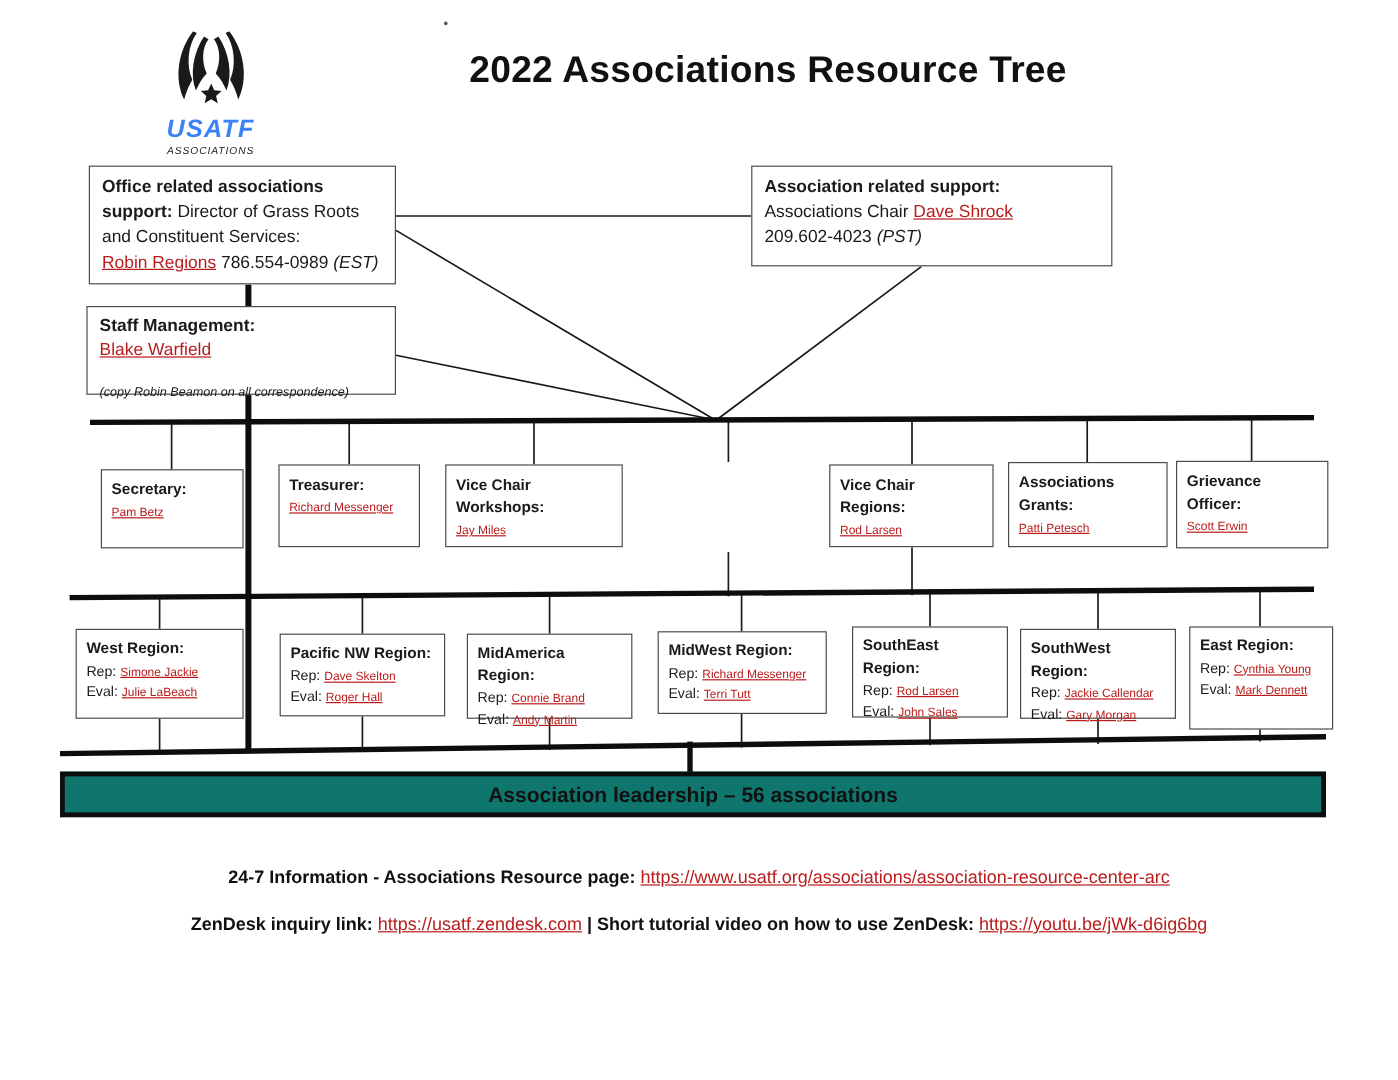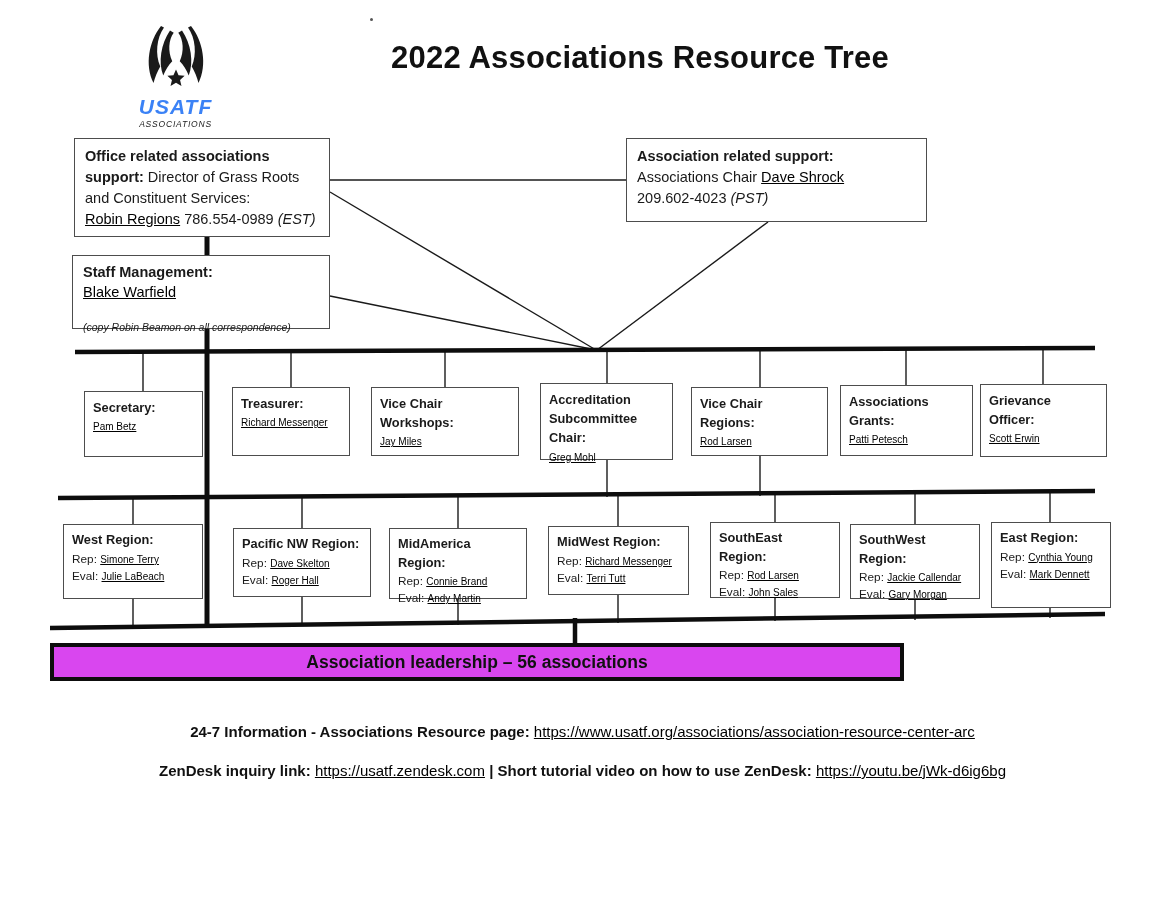--- a/index.html
+++ b/index.html
@@ -8,35 +8,35 @@
     font-family:"Liberation Sans",sans-serif;color:#1a1a1a;
   }
   .lines{position:absolute;left:0;top:0;z-index:1;}
   .box{position:absolute;background:#fff;border:1.5px solid #4d4d4d;z-index:2;box-sizing:border-box;}
   .topbox{padding:7px 10px;font-size:14.5px;line-height:1.45;}
   .topbox .b{font-weight:bold;}
   .obox{padding:6px 8px;font-size:12.5px;line-height:1.5;}
   .obox .t{font-weight:bold;font-size:12.8px;}
   .rbox{padding:6px 8px;font-size:11.8px;line-height:1.45;}
   .rbox .t{font-weight:bold;font-size:12.8px;margin-bottom:1px;}
-  a.lnk,.lnk{color:#000000;text-decoration:underline;cursor:pointer;}
+  a.lnk,.lnk{color:#b91c1c;text-decoration:underline;cursor:pointer;}
   .obox .lnk,.rbox .lnk{font-size:10px;}
   .it{font-style:italic;}
   .title{
     position:absolute;left:230px;top:40px;width:820px;text-align:center;
     font-size:31px;font-weight:bold;color:#111;letter-spacing:0.2px;
   }
   .dot{position:absolute;left:370px;top:18px;width:3px;height:3px;background:#555;border-radius:50%;}
   .logo{position:absolute;left:128px;top:26px;width:95px;text-align:center;z-index:2;}
   .logo .brand{font-size:21px;font-weight:bold;font-style:italic;letter-spacing:1px;color:#3b82f6;line-height:1;}
   .logo .sub{font-size:8.5px;font-style:italic;letter-spacing:0.8px;color:#1a1a1a;margin-top:2px;}
   .staffnote{font-size:10.5px;font-style:italic;line-height:1.3;margin-top:20px;}
   .leadbar{
-    position:absolute;left:50px;top:643px;width:854px;height:38px;box-sizing:border-box;
-    border:4px solid #0d0d0d;background:#d946ef;z-index:2;
+    position:absolute;left:50px;top:643px;width:1055px;height:38px;box-sizing:border-box;
+    border:4px solid #0d0d0d;background:#0f766e;z-index:2;
     display:flex;align-items:center;justify-content:center;
     font-size:17.5px;font-weight:bold;color:#111;
   }
   .footer-line{position:absolute;left:0;width:1165px;text-align:center;font-size:15px;color:#111;z-index:2;}
   .footer-line .b{font-weight:bold;}
   .rrow{white-space:nowrap;}
 </style>
 </head>
 <body>
 
@@ -140,40 +140,36 @@
     <a class="lnk">Pam Betz</a>
   </div>
   <div class="box obox" style="left:232px;top:387px;width:118px;height:69px;">
     <div class="t">Treasurer:</div>
     <a class="lnk">Richard Messenger</a>
   </div>
   <div class="box obox" style="left:371px;top:387px;width:148px;height:69px;">
     <div class="t">Vice Chair Workshops:</div>
     <a class="lnk">Jay Miles</a>
   </div>
-  <div class="box obox" style="left:540px;top:383px;width:133px;height:77px;">
-    <div class="t">Accreditation Subcommittee Chair:</div>
-    <a class="lnk">Greg Mohl</a>
-  </div>
   <div class="box obox" style="left:691px;top:387px;width:137px;height:69px;">
     <div class="t">Vice Chair Regions:</div>
     <a class="lnk">Rod Larsen</a>
   </div>
   <div class="box obox" style="left:840px;top:385px;width:133px;height:71px;">
     <div class="t">Associations Grants:</div>
     <a class="lnk">Patti Petesch</a>
   </div>
   <div class="box obox" style="left:980px;top:384px;width:127px;height:73px;">
     <div class="t">Grievance Officer:</div>
     <a class="lnk">Scott Erwin</a>
   </div>
 
   <div class="box rbox" style="left:63px;top:524px;width:140px;height:75px;">
     <div class="t">West Region:</div>
-    <div class="rrow"><span>Rep:</span> <a class="lnk">Simone Terry</a></div>
+    <div class="rrow"><span>Rep:</span> <a class="lnk">Simone Jackie</a></div>
     <div class="rrow"><span>Eval:</span> <a class="lnk">Julie LaBeach</a></div>
   </div>
   <div class="box rbox" style="left:233px;top:528px;width:138px;height:69px;">
     <div class="t">Pacific NW Region:</div>
     <div class="rrow"><span>Rep:</span> <a class="lnk">Dave Skelton</a></div>
     <div class="rrow"><span>Eval:</span> <a class="lnk">Roger Hall</a></div>
   </div>
   <div class="box rbox" style="left:389px;top:528px;width:138px;height:71px;">
     <div class="t">MidAmerica Region:</div>
     <div class="rrow"><span>Rep:</span> <a class="lnk">Connie Brand</a></div>

